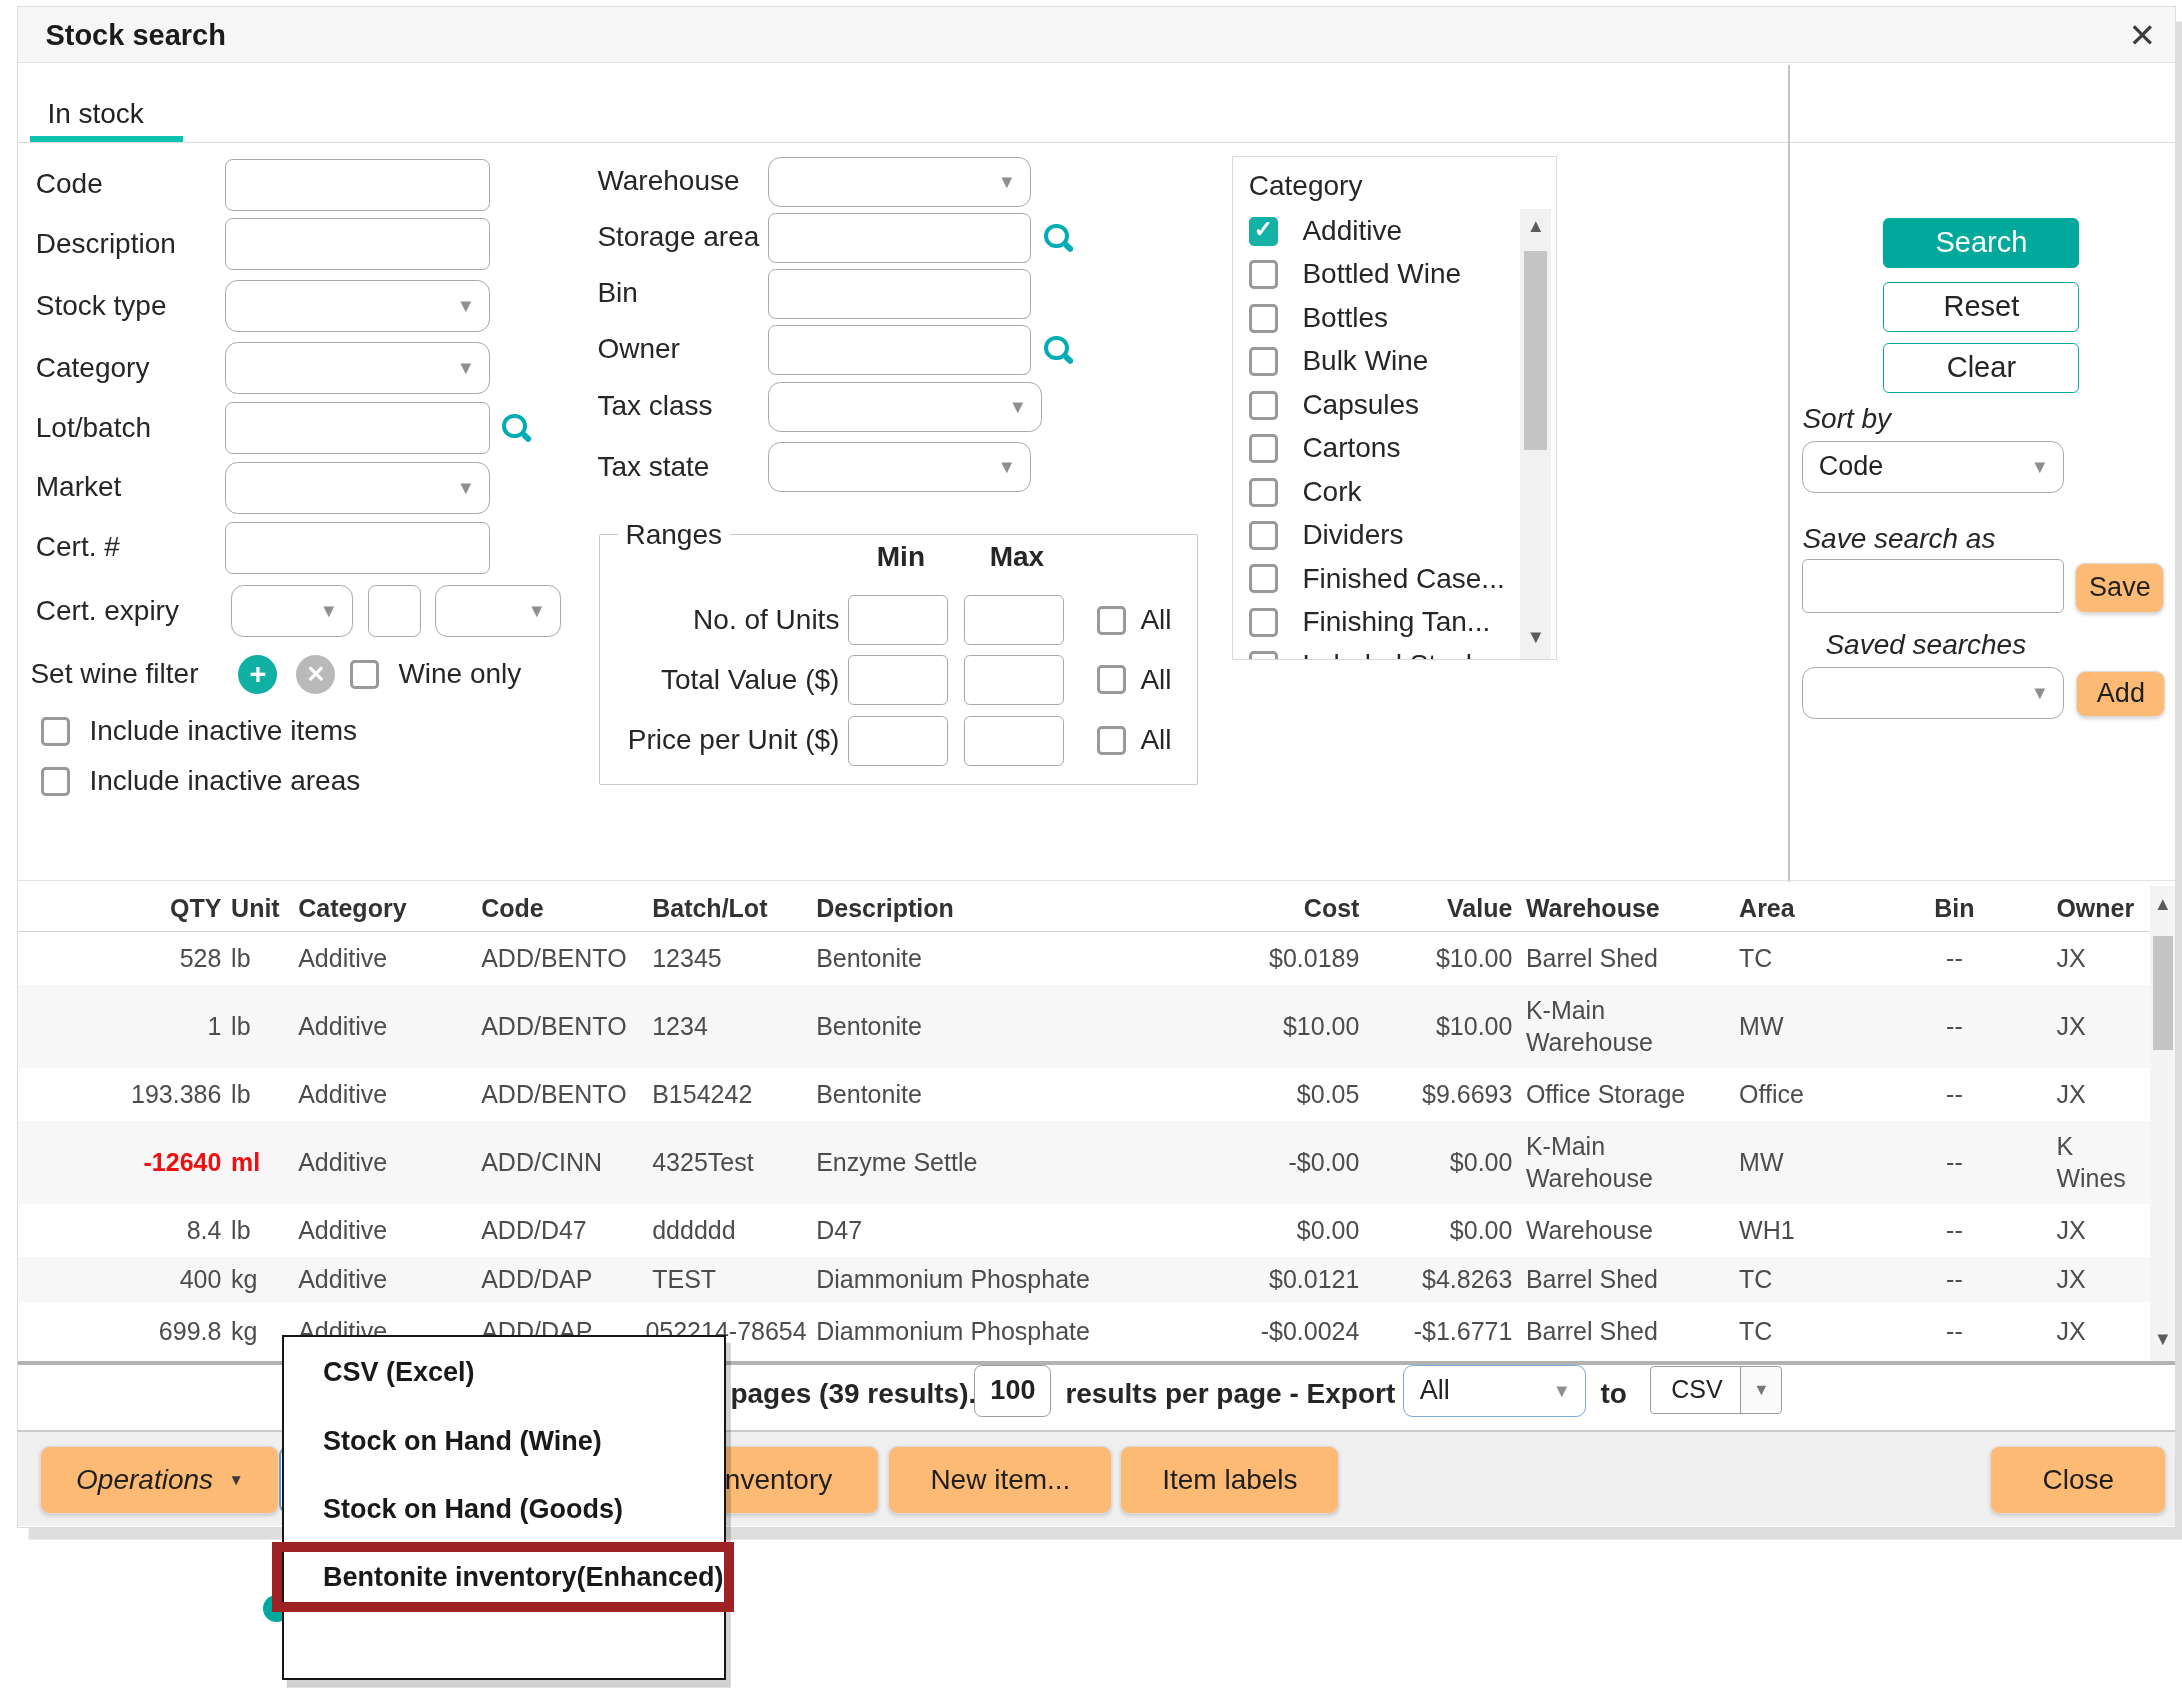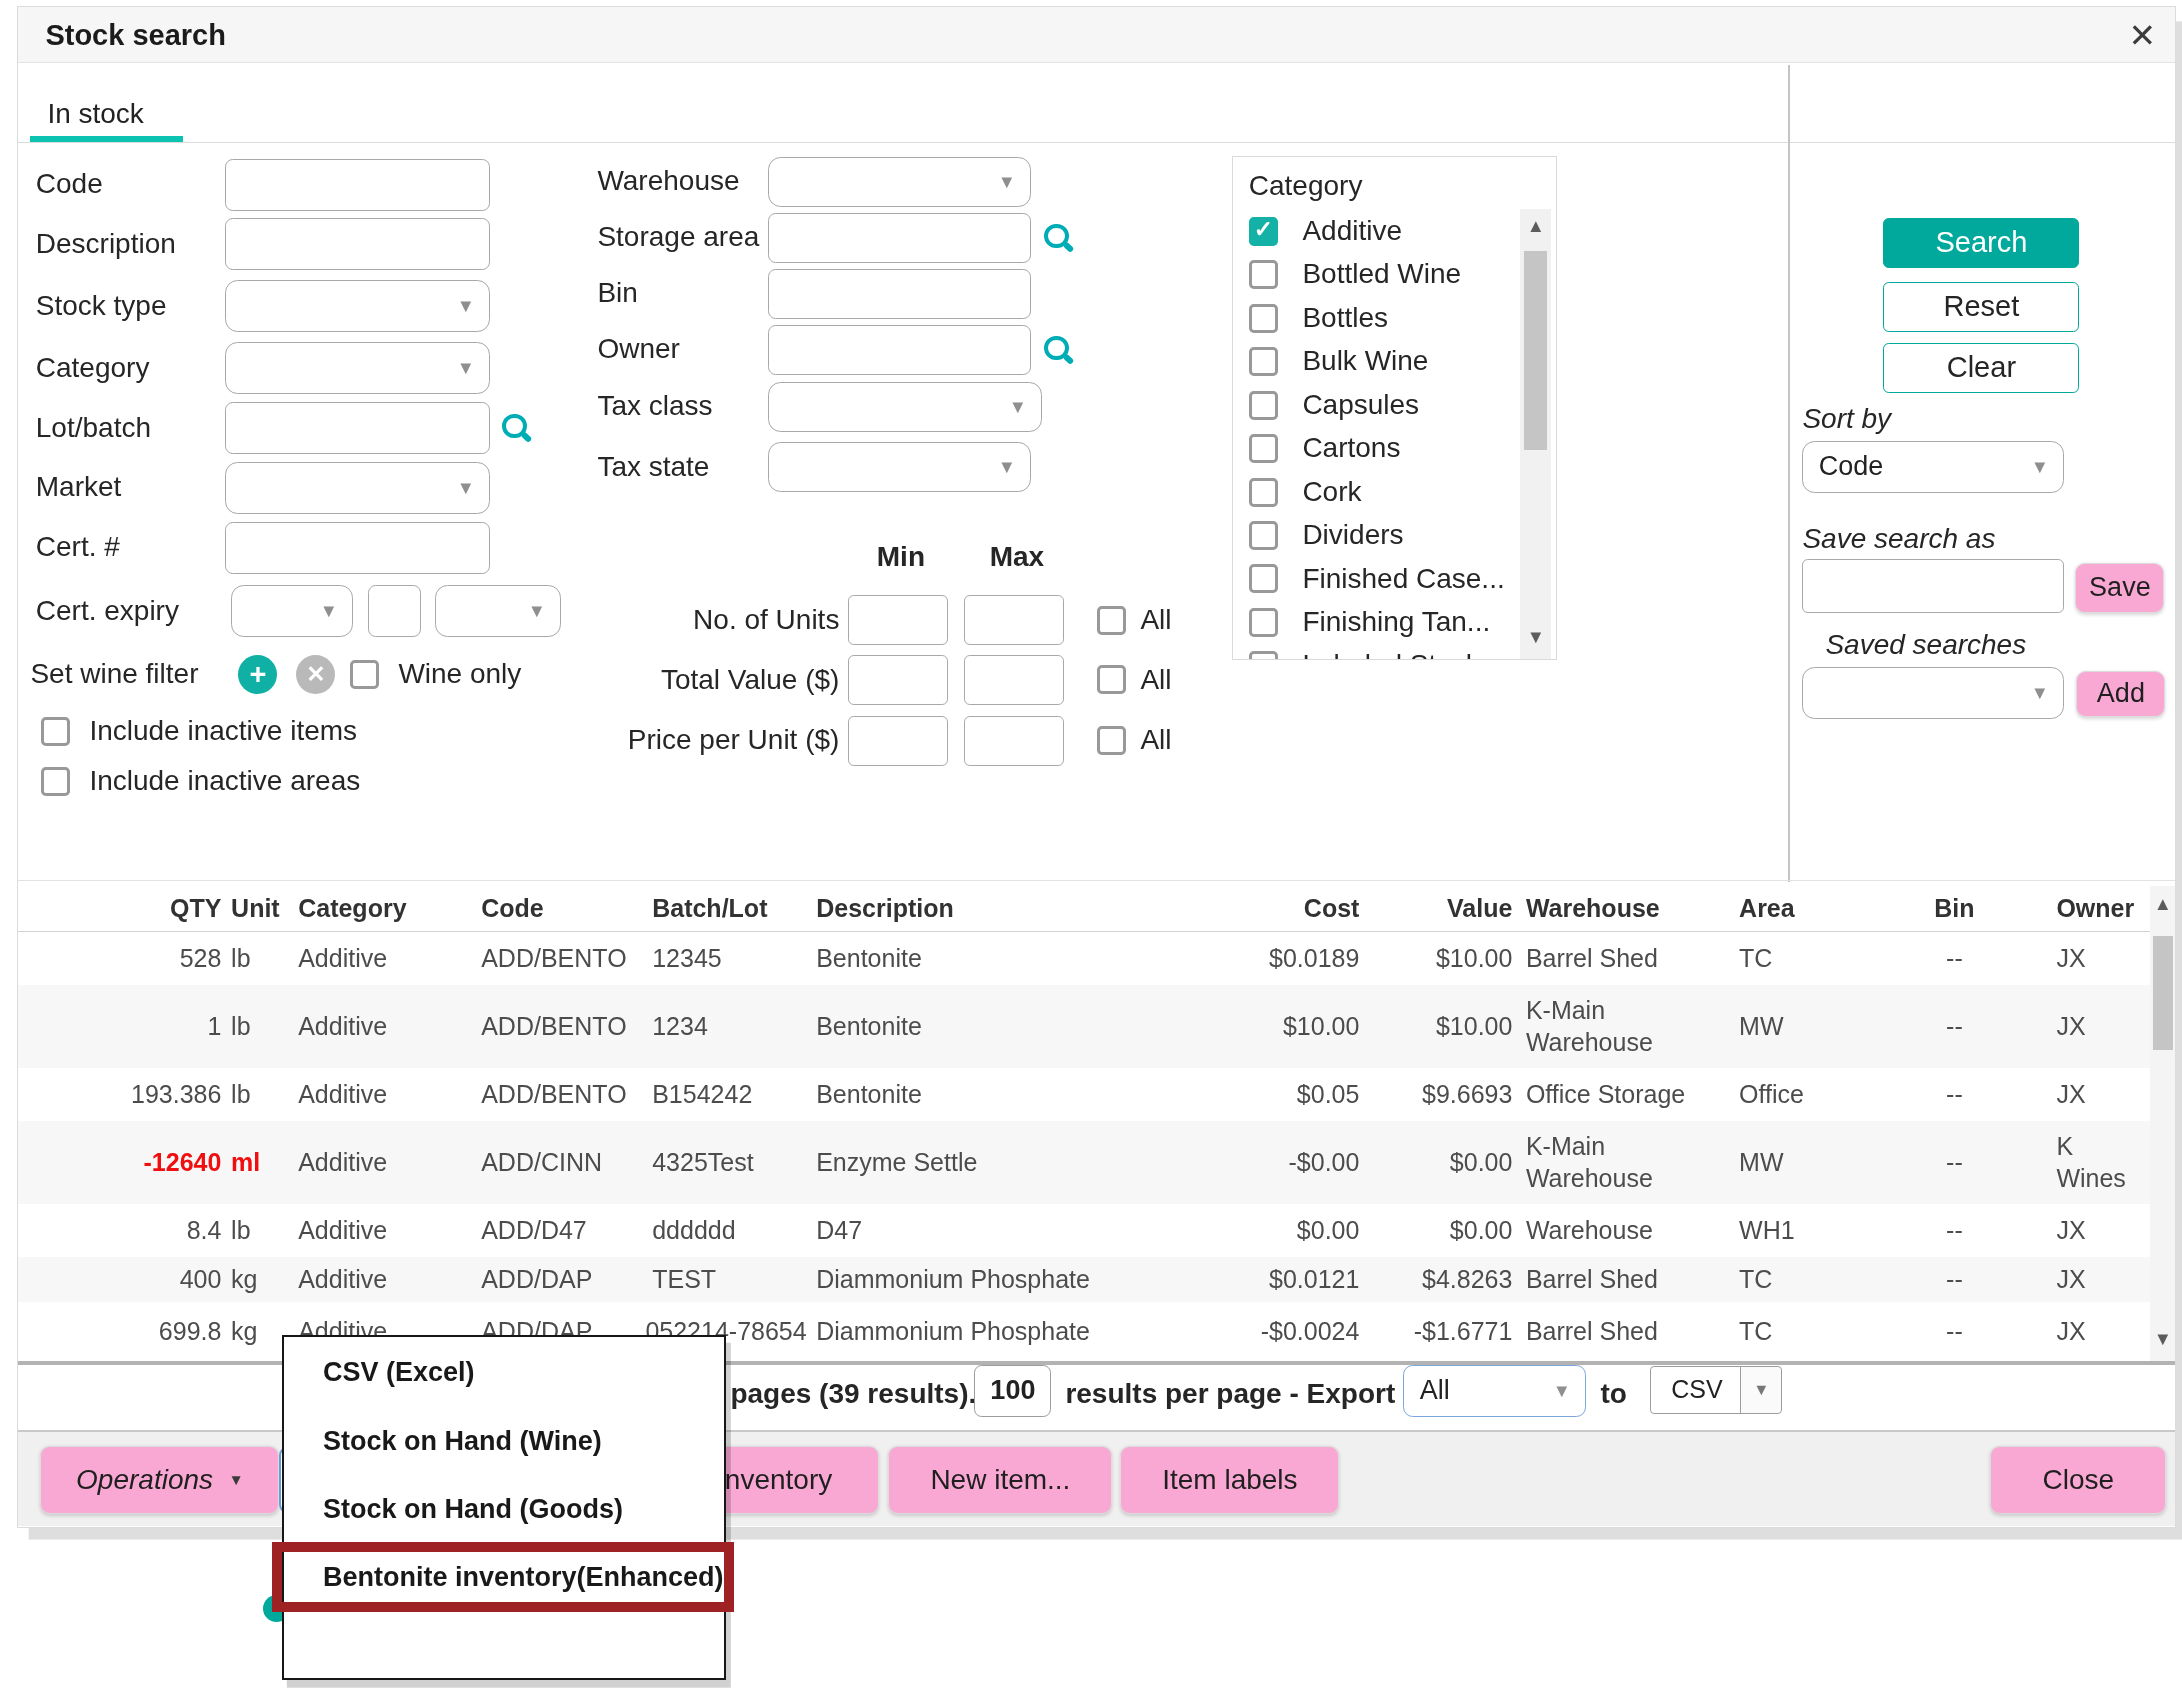--- a/index.html
+++ b/index.html
@@ -37,21 +37,21 @@
   .xgray { background:#b9b9b9; }
 
   fieldset.ranges { position:absolute; border:1px solid #c9c9c9; border-radius:1.9px; }
   fieldset.ranges legend { font-size:28px; color:#262626; margin-left:17.4px; padding:0 7.7px; }
 
   .panel { position:absolute; border:1px solid #dadada; background:#fff; overflow:hidden; }
   .sbtrack { position:absolute; background:#f1f1f1; }
   .sbthumb { position:absolute; background:#c5c5c5; }
   .sbarrow { position:absolute; color:#5c5c5c; font-size:18.3px; text-align:center; width:100%; }
 
-  .btn { position:absolute; background:#f9a8d4; border:1px solid #dcdcdc; border-radius:9.7px; box-shadow:0 1.9px 3.9px rgba(0,0,0,.16);
+  .btn { position:absolute; background:#fdba74; border:1px solid #dcdcdc; border-radius:9.7px; box-shadow:0 1.9px 3.9px rgba(0,0,0,.16);
          display:flex; align-items:center; justify-content:center; font-size:28px; color:#1f1f1f; white-space:nowrap; overflow:hidden; }
   .btn-teal { position:absolute; background:#00a99c; border:1.9px solid #00a99c; border-radius:5.8px; display:flex; align-items:center; justify-content:center; color:#fff; font-size:29px; }
   .btn-outline { position:absolute; background:#fff; border:1.9px solid #00a99c; border-radius:5.8px; display:flex; align-items:center; justify-content:center; color:#252525; font-size:29px; }
 
   
   .tr { display:grid; grid-template-columns:203px 72px 183px 169px 166px 413px 135px 153px 219px 169px 108px 147px; align-items:center; }
   .td { font-size:25px; color:#4c4c4c; line-height:1.28; }
   .th { font-size:25px; font-weight:700; color:#323232; }
   .ra { text-align:right; }
   .ca { text-align:center; }
@@ -123,20 +123,23 @@
   <div class="lbl" style="left:579px;top:270px;">Bin</div>
   <input class="inp" style="left: 750px; top: 262px; width: 263px; height: 50px;">
   <div class="lbl" style="left:579px;top:326px;">Owner</div>
   <input class="inp" style="left: 750px; top: 318px; width: 263px; height: 50px;">
   <span class="mag" style="left:1025px;top:328px;"></span>
   <div class="lbl" style="left:579px;top:383px;">Tax class</div>
   <div class="dd" style="left:750px;top:375px;width:274px;height:50px;"></div>
   <div class="lbl" style="left:579px;top:444px;">Tax state</div>
   <div class="dd" style="left:750px;top:435px;width:263px;height:50px;"></div>
 
+  <fieldset class="ranges" style="left:581px;top:512px;width:599px;height:266px;">
+    <legend>Ranges</legend>
+  </fieldset>
   <div class="lbl" style="left:834px;top:534px;width:97px;text-align:center;font-weight:600;">Min</div>
   <div class="lbl" style="left:950px;top:534px;width:97px;text-align:center;font-weight:600;">Max</div>
 
   <div class="lbl" style="left:591px;top:597px;width:230px;text-align:right;">No. of Units</div>
   <input class="inp" style="left: 830px; top: 588px; width: 100px; height: 50px; border-radius: 5.8px;">
   <input class="inp" style="left: 946px; top: 588px; width: 100px; height: 50px; border-radius: 5.8px;">
   <div class="cb" style="left:1079px;top:599px;"></div>
   <div class="lbl" style="left:1122px;top:597px;">All</div>
 
   <div class="lbl" style="left:591px;top:657px;width:230px;text-align:right;">Total Value ($)</div>

